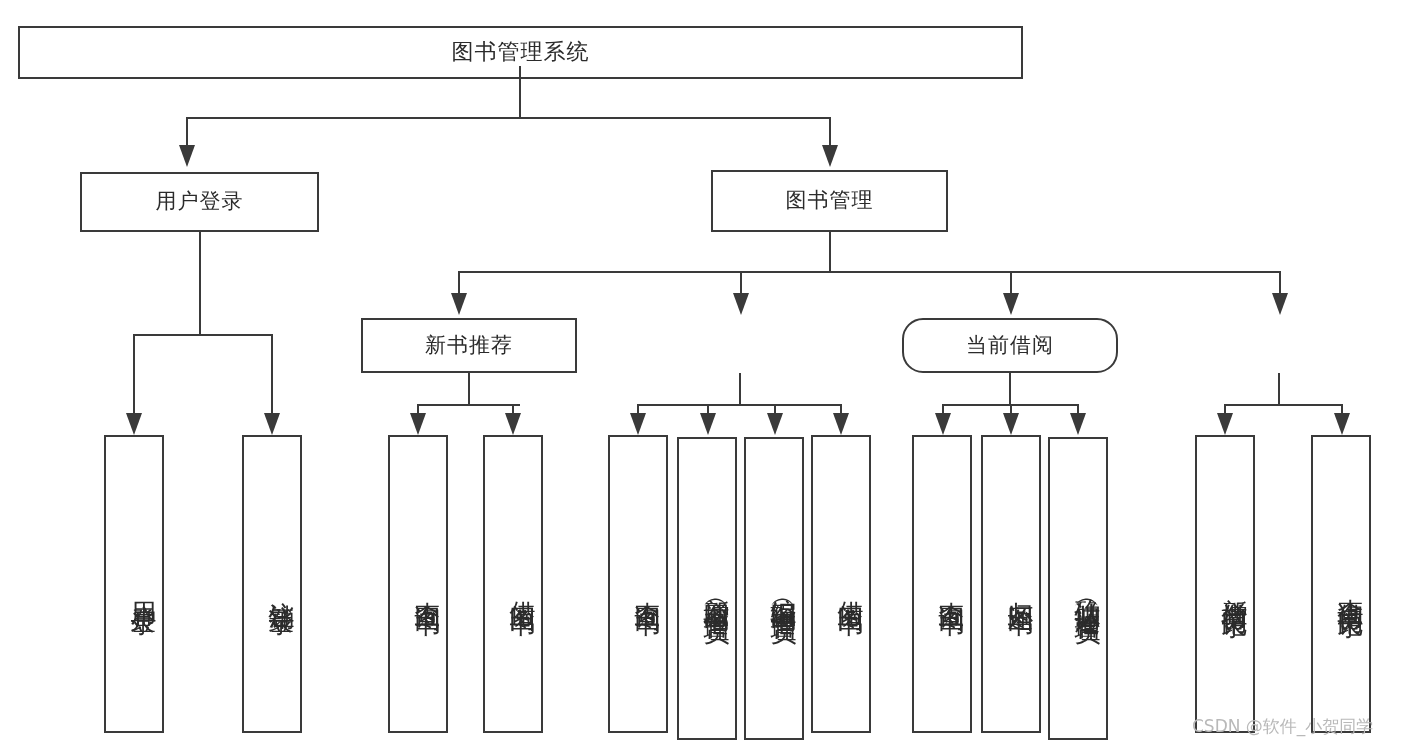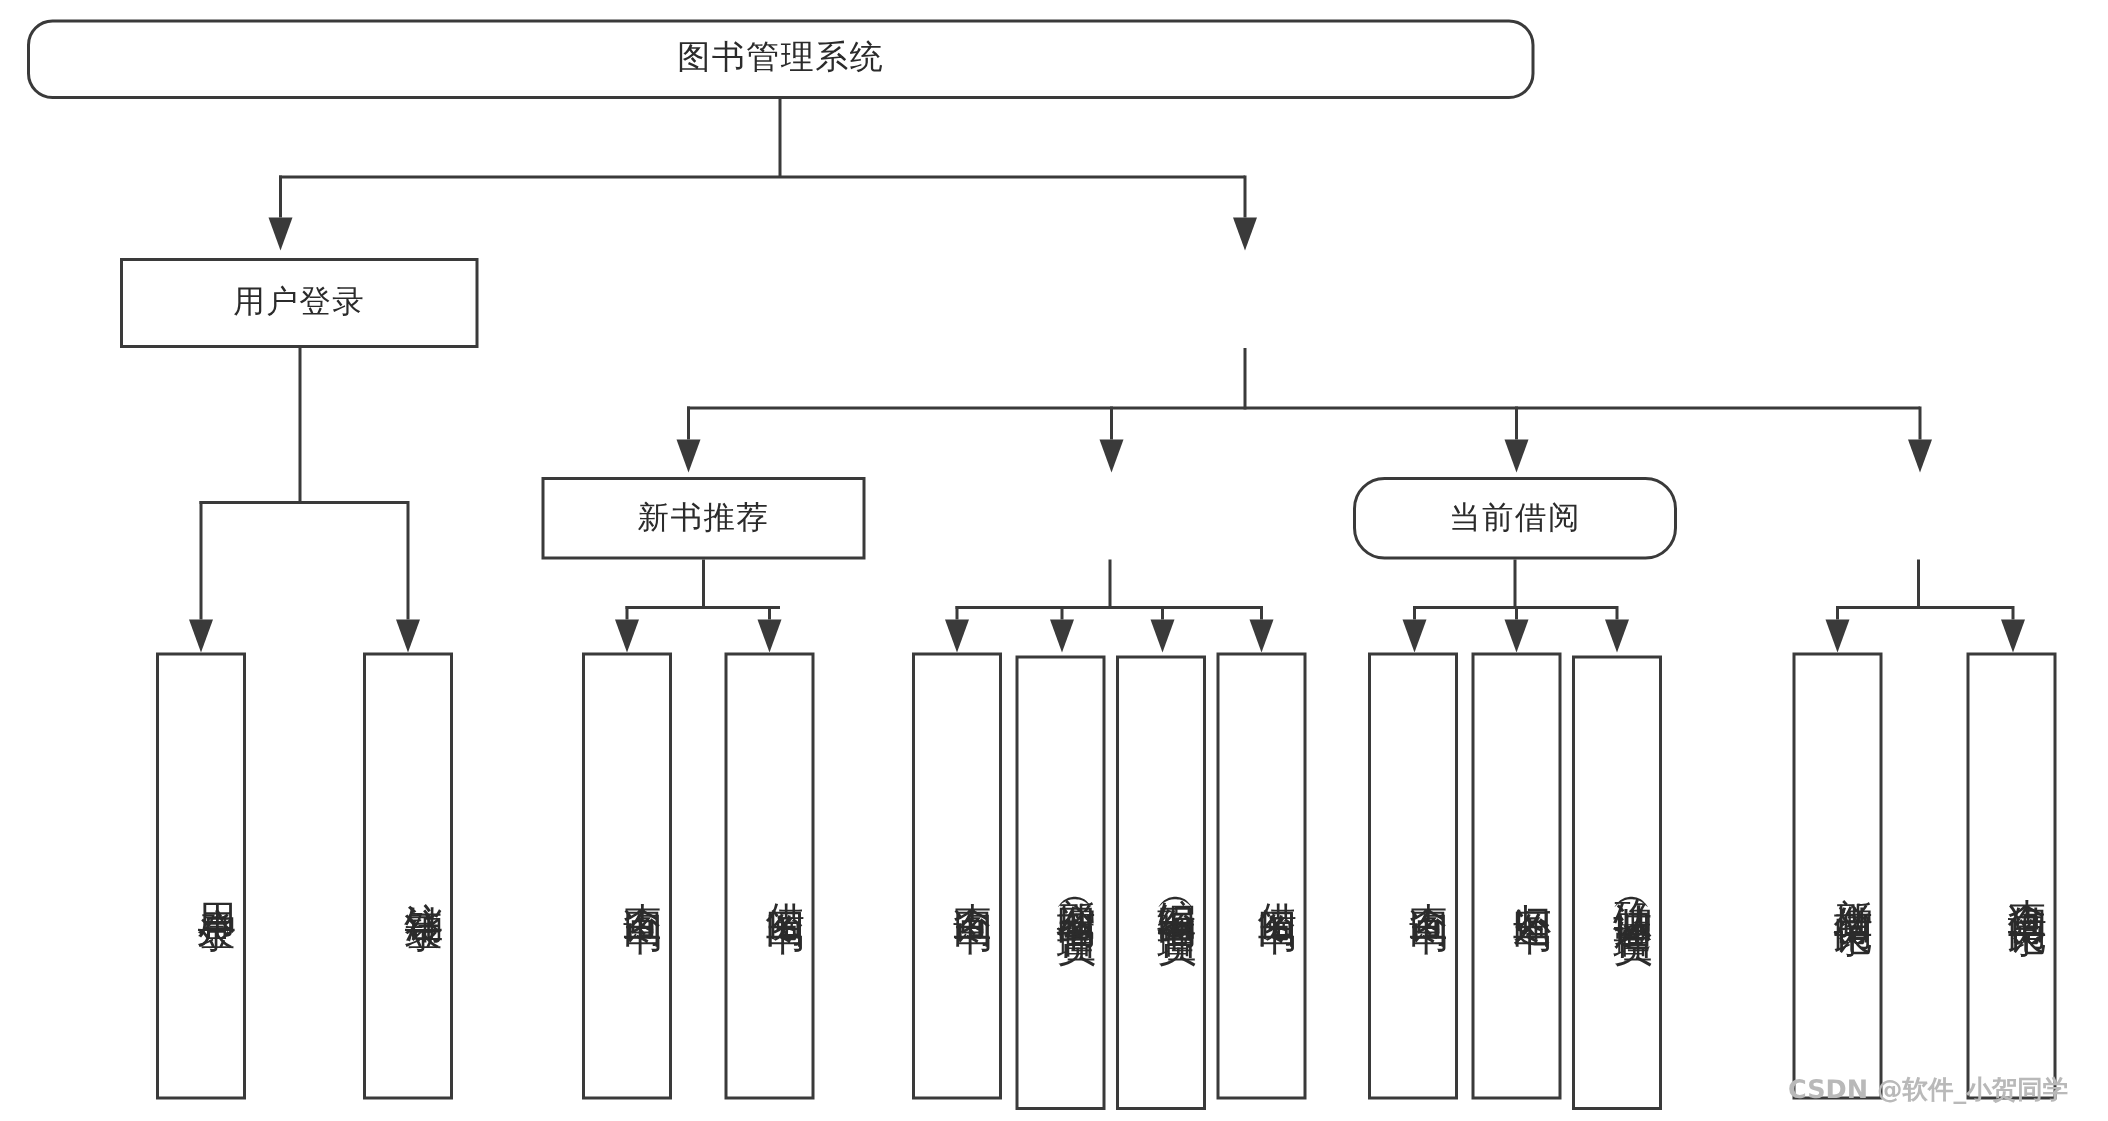--- a/index.html
+++ b/index.html
@@ -68,43 +68,45 @@
     border-top: 22px solid #3a3a3a;
   }
   
   .watermark {
     position: absolute;
     font-size: 17px;
     color: #b9b9b9;
     white-space: nowrap;
     letter-spacing: 0px;
     pointer-events: none;
-    font-weight: bold;
   }
 </style>
 </head>
 <body>
 
 <div id="canvas">
 
-  <div class="node root h-node" style="left:18px; top:13px; width:1005px; height:53px;border-radius:17px;">
+  <div class="node root h-node" style="left:18px; top:26px; width:1005px; height:53px;">
     <span>图书管理系统</span>
   </div>
 
   <div class="edge-v" style="left:519px; top:66px; height:52px;"></div>
   <div class="edge-h" style="left:186px; top:117px; width:644px;"></div>
   <div class="edge-v" style="left:186px; top:117px; height:28px;"></div>
   <div class="arrow" style="left:179px; top:145px;"></div>
   <div class="edge-v" style="left:829px; top:117px; height:28px;"></div>
   <div class="arrow" style="left:822px; top:145px;"></div>
 
   <div class="node h-node" style="left:80px; top:172px; width:239px; height:60px;">
     <span>用户登录</span>
   </div>
 
+  <div class="node h-node" style="left:711px; top:170px; width:237px; height:62px;">
+    <span>图书管理</span>
+  </div>
 
   <div class="edge-v" style="left:199px; top:232px; height:103px;"></div>
   <div class="edge-h" style="left:133px; top:334px; width:139px;"></div>
   <div class="edge-v" style="left:133px; top:334px; height:79px;"></div>
   <div class="arrow" style="left:126px; top:413px;"></div>
   <div class="edge-v" style="left:271px; top:334px; height:79px;"></div>
   <div class="arrow" style="left:264px; top:413px;"></div>
 
   <div class="edge-v" style="left:829px; top:232px; height:41px;"></div>
   <div class="edge-h" style="left:458px; top:271px; width:822px;"></div>

